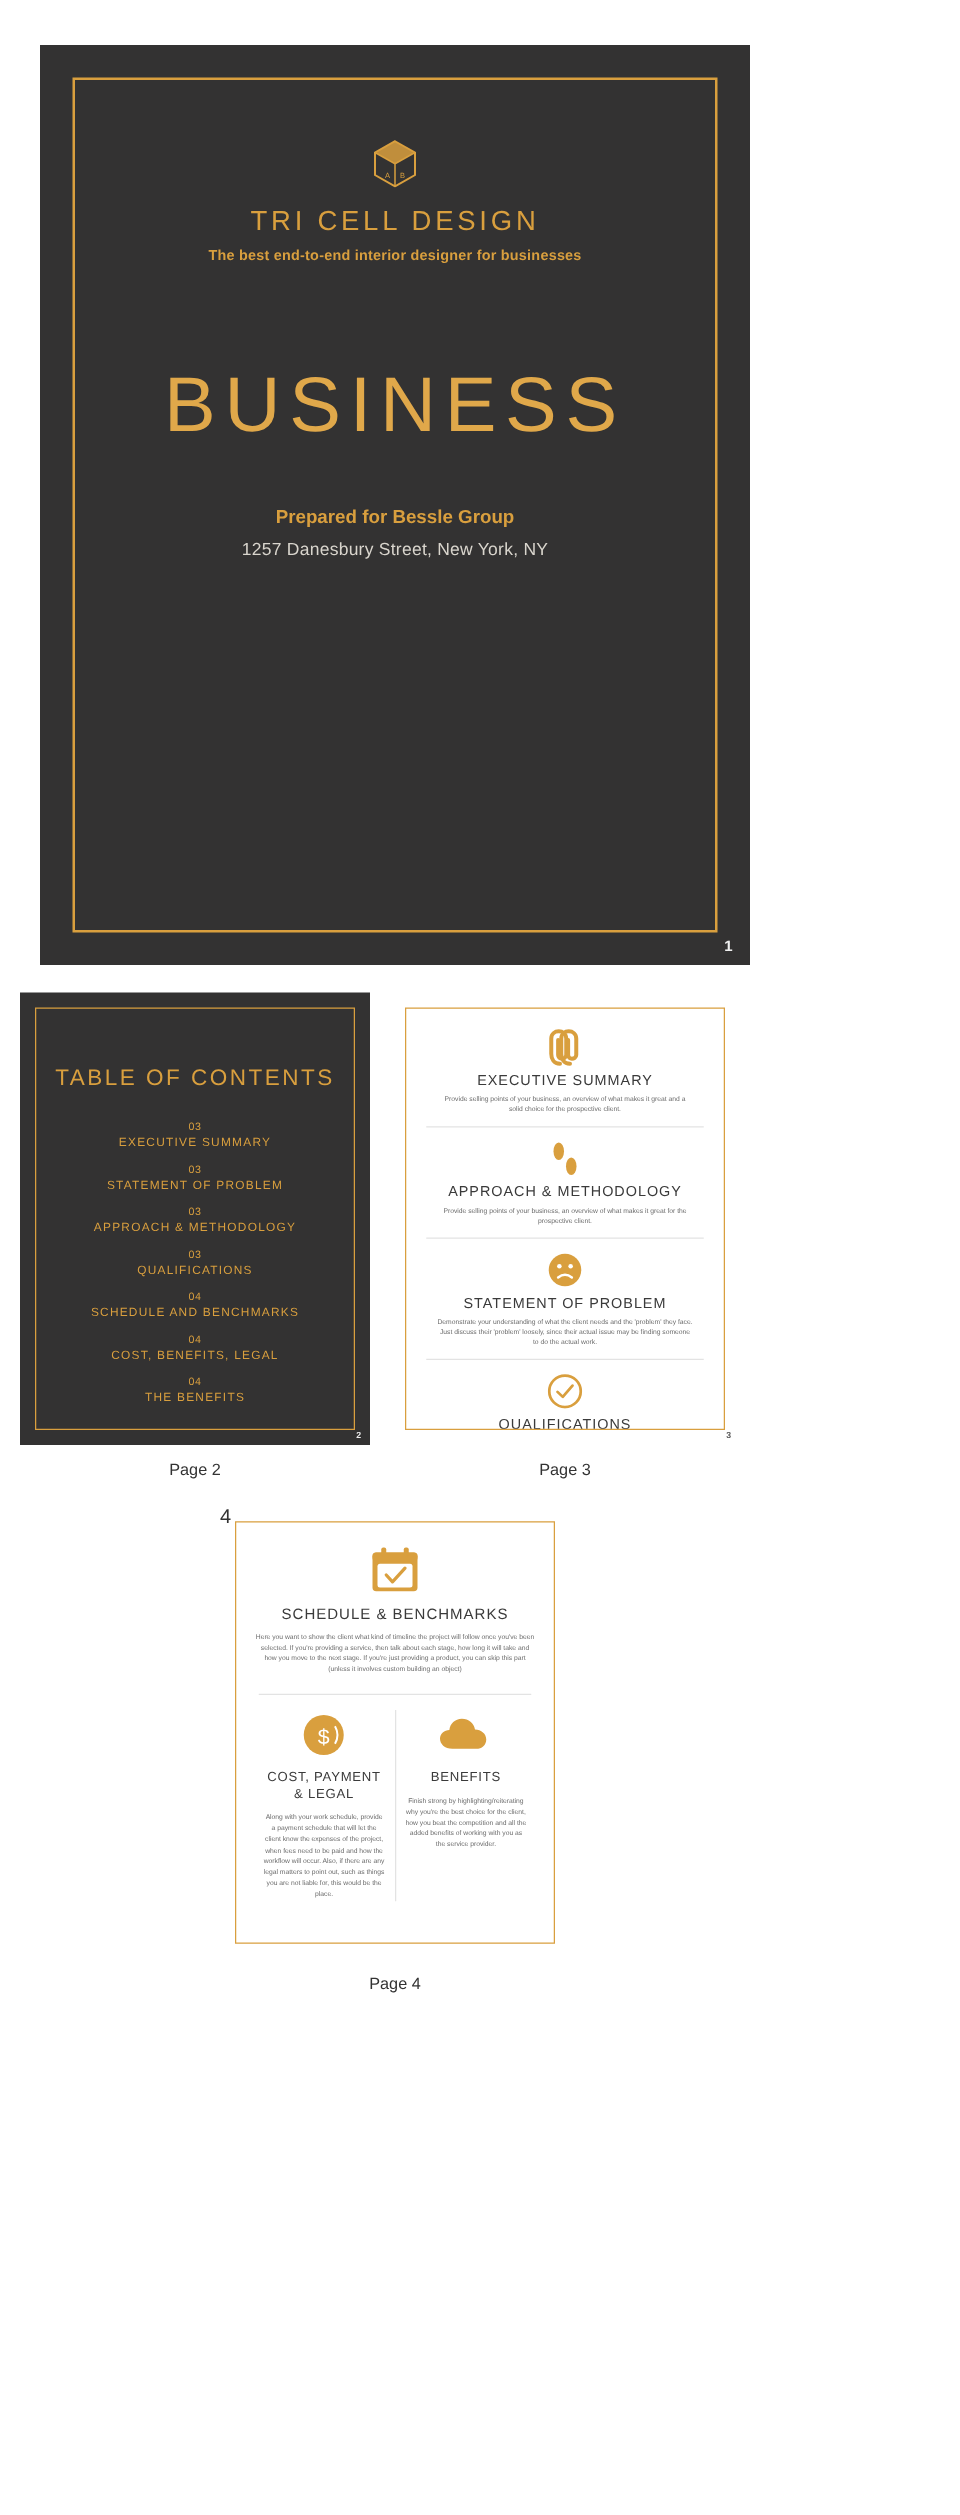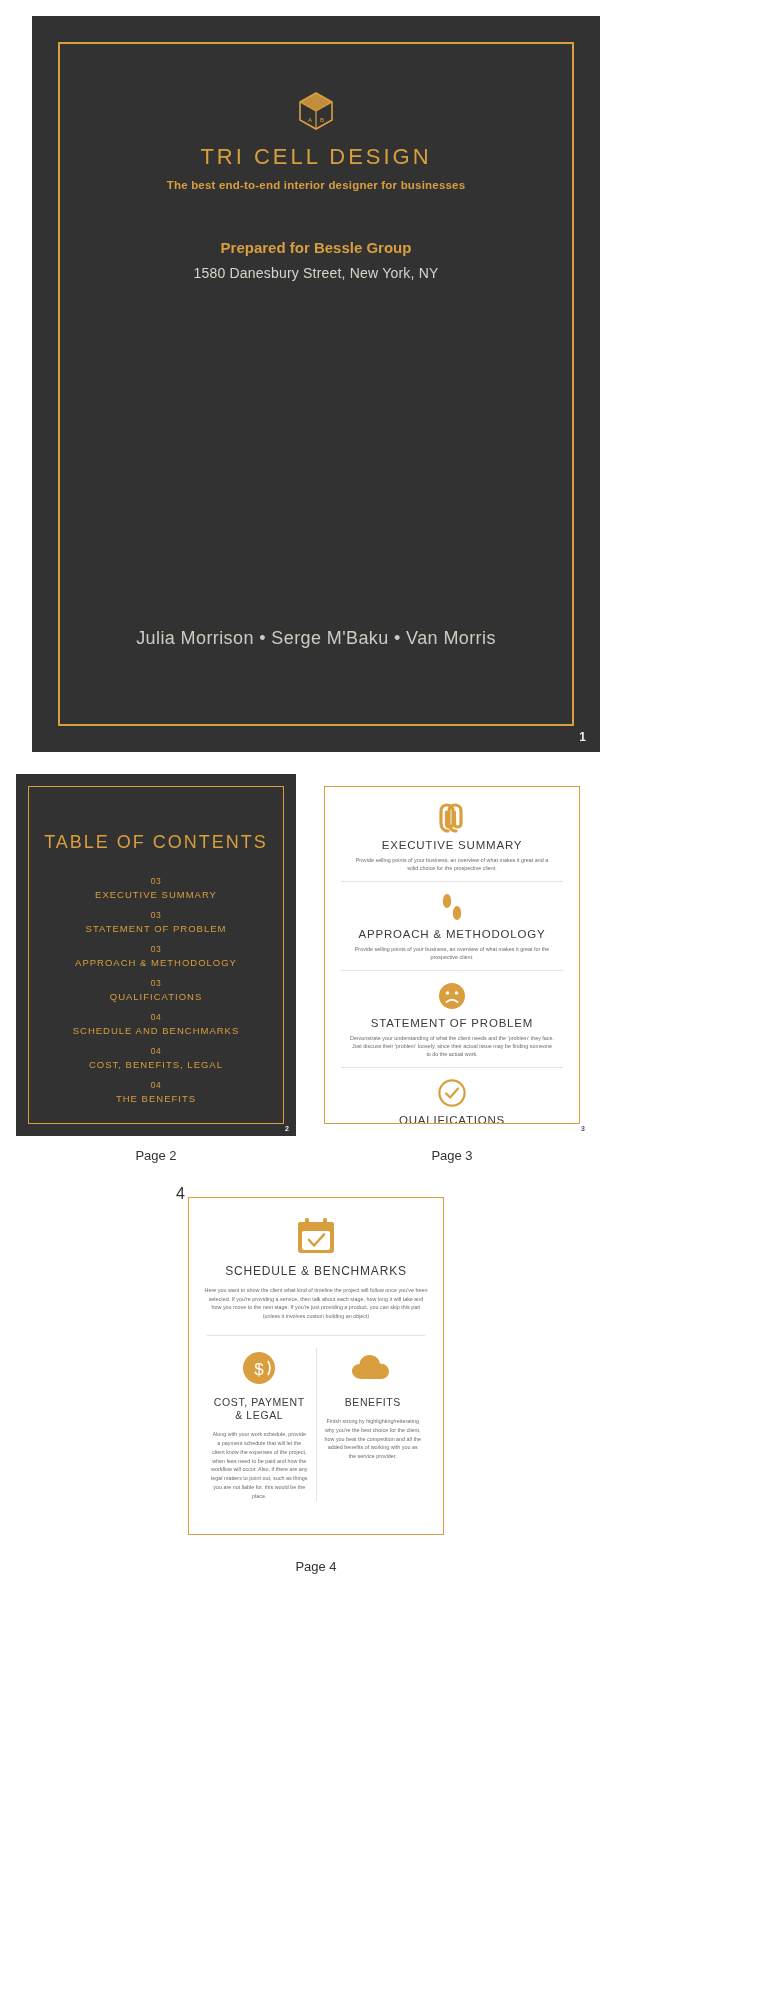--- a/index.html
+++ b/index.html
@@ -7,21 +7,21 @@
     margin: 0;
     padding: 0;
     background: #ffffff;
     width: 768px;
   }
   body {
     font-family: "Liberation Sans", sans-serif;
     color: #333;
   }
 
-  .page-wrap { width: 632px; padding: 0; }
+  .page-wrap { width: 632px; padding: 0; margin-top: 20px; }
 
   
   .cover-block { padding: 16px 16px 0 16px; }
   .cover {
     position: relative;
     width: 568px;
     height: 736px;
     margin: 0 auto;
     background: #333232;
   }
@@ -273,26 +273,26 @@
             <line x1="1" y1="10" x2="17" y2="19" stroke="#d99f3e" stroke-width="1.2"></line>
             <line x1="33" y1="10" x2="17" y2="19" stroke="#d99f3e" stroke-width="1.2"></line>
             <text x="9" y="30" font-size="6" fill="#d99f3e" font-family="Liberation Sans, sans-serif">A</text>
             <text x="21" y="30" font-size="6" fill="#d99f3e" font-family="Liberation Sans, sans-serif">B</text>
           </svg>
         </div>
 
         <div class="brand">TRI CELL DESIGN</div>
         <div class="tagline">The best end-to-end interior designer for businesses</div>
 
+        <div class="title-1">BUSINESS</div>
 
         <div class="prepared">Prepared for Bessle Group</div>
-        <div class="address">1580 Danesbury Street, New York, NY</div>
+        <div class="address">1257 Danesbury Street, New York, NY</div>
       </div>
 
-      <div class="authors">Julia Morrison • Serge M'Baku • Van Morris</div>
       <div class="pagenum">1</div>
     </div>
   </div>
 
   <div class="row">
 
     <div class="col">
       <div class="mini dark">
         <div class="mini-border"></div>
         <div class="toc-title">TABLE OF CONTENTS</div>

